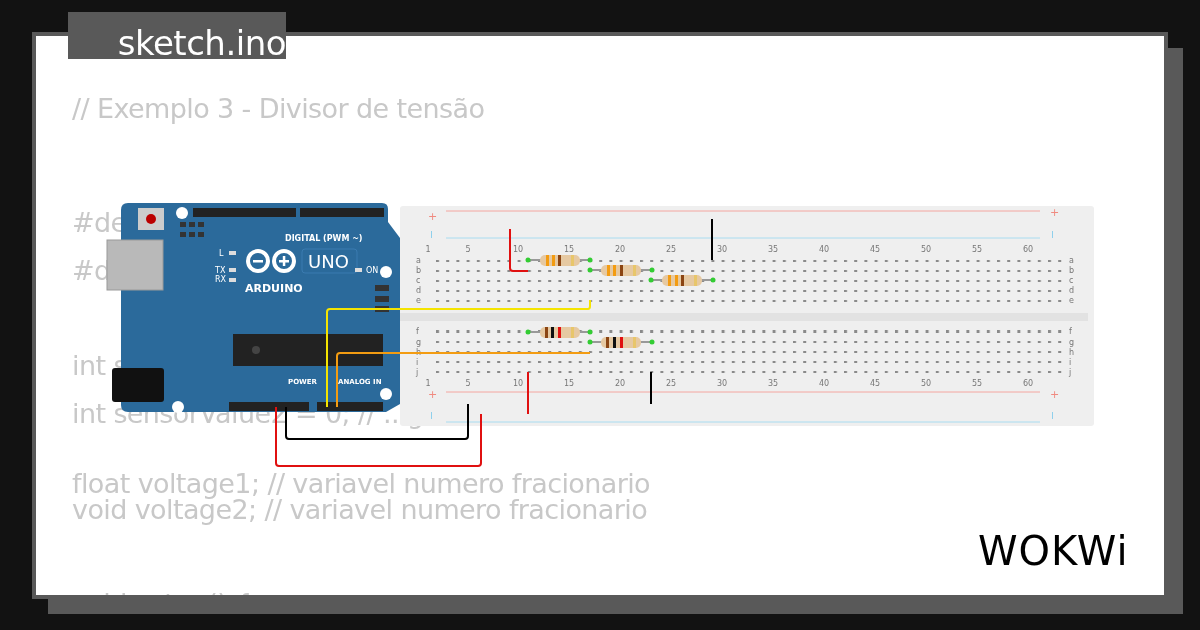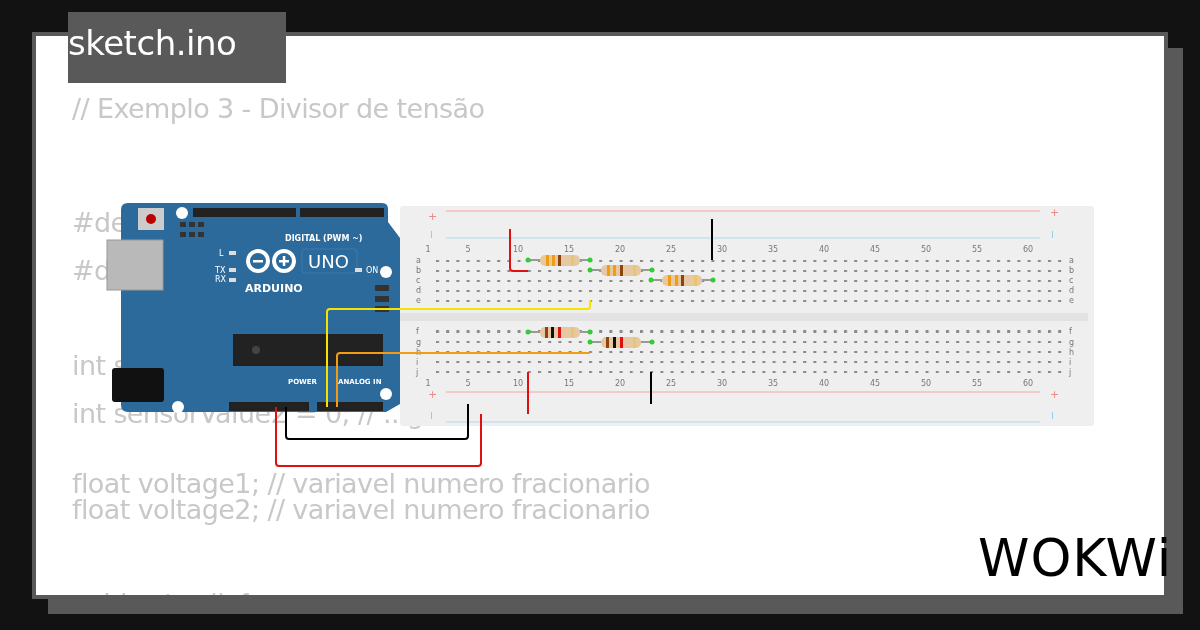--- a/index.html
+++ b/index.html
@@ -1,37 +1,37 @@
 <!DOCTYPE html>
 <html><head>
 <meta charset="utf-8">
 <style>
   html, body { margin:0; padding:0; }
   body { width:1200px; height:630px; background:#121212; position:relative; overflow:hidden; font-family:"DejaVu Sans", sans-serif; }
   .shadow { position:absolute; left:48px; top:48px; width:1135px; height:566px; background:#595959; }
   .panel { position:absolute; left:32px; top:32px; width:1128px; height:559px; background:#fff; border:4px solid #595959; overflow:hidden; }
-  .tab { position:absolute; left:68px; top:12px; width:218px; height:71px; background:#595959; color:#fff; font-family:"DejaVu Sans", sans-serif; font-size:34px; line-height:63px; text-align:left; letter-spacing:-0.5px; z-index:5; }
+  .tab { position:absolute; left:68px; top:12px; width:218px; height:47px; background:#595959; color:#fff; font-family:"DejaVu Sans", sans-serif; font-size:34px; line-height:63px; text-align:right; letter-spacing:-0.5px; z-index:5; }
   .code { position:absolute; left:36px; top:0; font-family:"DejaVu Sans", sans-serif; font-size:27px; color:#c8c8c8; white-space:pre; letter-spacing:-0.6px; }
   .code .line { position:absolute; left:0; height:40px; line-height:40px; }
   .circuit { position:absolute; left:0; top:0; width:1200px; height:630px; }
-  .logo { position:absolute; left:978px; top:528px; font-family:"DejaVu Sans", sans-serif; font-size:52px; color:#000; letter-spacing:1px; font-weight:normal; }
+  .logo { position:absolute; left:978px; top:528px; font-family:"DejaVu Sans", sans-serif; font-size:40px; color:#000; letter-spacing:1px; font-weight:normal; }
 </style>
 </head>
 <body>
 
 <div class="shadow"></div>
 <div class="panel">
   <div class="code">
     <div class="line" style="top:53px">// Exemplo 3 - Divisor de tensão</div>
     <div class="line" style="top:167px">#define ...0</div>
     <div class="line" style="top:215px">#define ...1</div>
     <div class="line" style="top:310px">int sensorValue1 = 0; //</div>
     <div class="line" style="top:358px">int sensorValue2 = 0; // ...g</div>
     <div class="line" style="top:428px">float voltage1; // variavel numero fracionario</div>
-    <div class="line" style="top:454px">float voltage2; // variavel numero fracionario</div>
+    <div class="line" style="top:454px">void voltage2; // variavel numero fracionario</div>
     <div class="line" style="top:548px">void setup() {</div>
   </div>
 </div>
 
 <div class="tab">sketch.ino</div>
 
 <svg class="circuit" viewBox="0 0 1200 630" xmlns="http://www.w3.org/2000/svg">
 
   <g>
     <rect x="400" y="206" width="694" height="220" rx="3" fill="#efefef"></rect>

